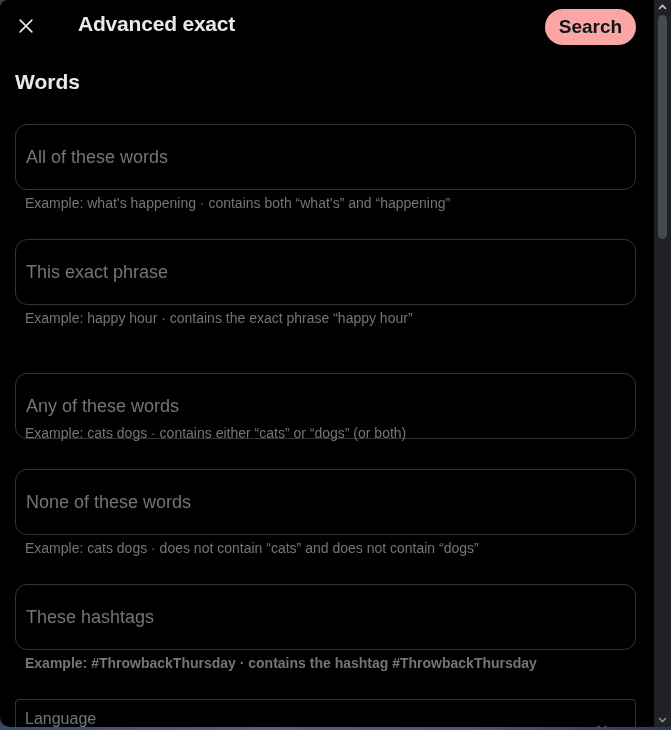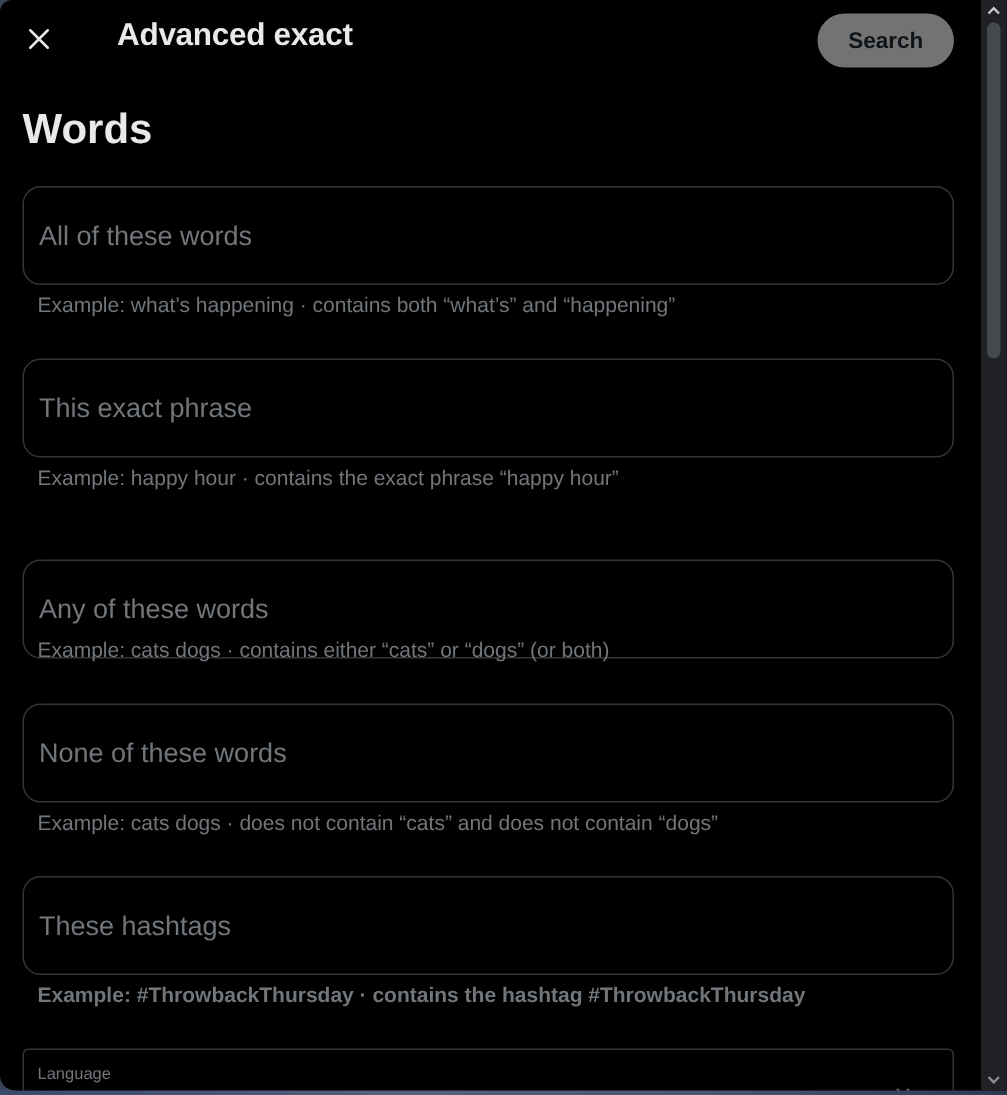--- a/index.html
+++ b/index.html
@@ -24,28 +24,28 @@
       border-radius: 50%; display: flex; align-items: center; justify-content: center;
       cursor: pointer;
     }
     .close-btn svg { width: 20px; height: 20px; }
     .title {
       position: absolute; left: 78px; top: 12px;
       font-size: 21px; font-weight: 700; color: #e7e9ea; letter-spacing: -0.2px;
     }
     .search-btn {
       position: absolute; left: 545px; top: 9px; width: 91px; height: 36px;
-      border-radius: 18px; background: #737373; color: #0f1419;
-      font-size: 15px; font-weight: 700; border: none;
+      border-radius: 18px; background: #fca5a5; color: #0f1419;
+      font-size: 19px; font-weight: 700; border: none;
       display: flex; align-items: center; justify-content: center;
       cursor: pointer; font-family: "Liberation Sans", sans-serif;
     }
     .section-title {
       position: absolute; left: 15px; top: 70px;
-      font-size: 28px; font-weight: 700; color: #e7e9ea;
+      font-size: 21px; font-weight: 700; color: #e7e9ea;
     }
     .field {
       position: absolute; left: 15px; width: 621px; height: 66px;
       border: 1px solid #333639; border-radius: 12px; background: #000;
     }
     .field input {
       position: absolute; left: 0; top: 0; width: 100%; height: 100%;
       background: transparent; border: none; outline: none;
       padding: 0 10px; font-size: 18px; color: #e7e9ea;
       font-family: "Liberation Sans", sans-serif;
@@ -53,21 +53,21 @@
     .field input::placeholder { color: #71767b; }
     .hint {
       position: absolute; left: 25px; font-size: 14px; color: #71767b;
       white-space: nowrap;
     }
     .lang-field {
       position: absolute; left: 15px; top: 699px; width: 621px; height: 60px;
       border: 1px solid #333639; border-radius: 4px;
     }
     .lang-label {
-      position: absolute; left: 9px; top: 10px; font-size: 11px; color: #71767b;
+      position: absolute; left: 9px; top: 10px; font-size: 16px; color: #71767b;
     }
     .lang-chevron {
       position: absolute; left: 580px; top: 22px; width: 12px; height: 12px;
     }
     .scrollbar {
       position: absolute; left: 654px; top: 0; width: 17px; height: 727px;
       background: #1f2124;
     }
     .scroll-up, .scroll-down {
       position: absolute; left: 0; width: 17px; height: 14px;

